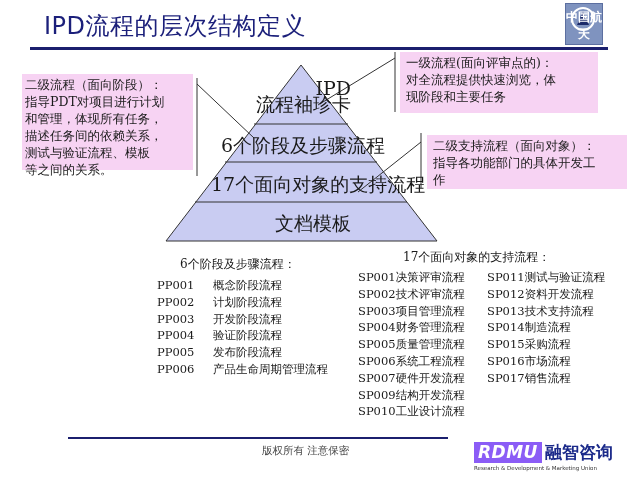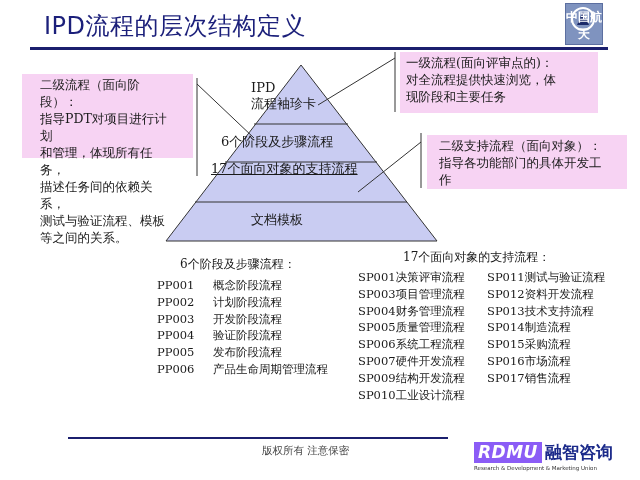--- a/index.html
+++ b/index.html
@@ -5,26 +5,26 @@
   html,body{margin:0;padding:0;}
   body{width:640px;height:480px;background:#ffffff;position:relative;overflow:hidden;font-family:"DejaVu Serif","Liberation Serif",serif;color:#1a1a1a;}
   .abs{position:absolute;}
   .title{left:44px;top:10px;font-family:"DejaVu Sans","Liberation Sans",sans-serif;font-weight:normal;font-size:24px;color:#1b1f7a;letter-spacing:0.5px;white-space:nowrap;}
   .title-rule{left:30px;top:47px;width:578px;height:3px;background:#1b1f6e;}
   .logo{left:565px;top:3px;width:36px;height:40px;background:#7f93bf;border:1px solid #5c6fa0;}
   .logo .ring{position:absolute;left:5px;top:3px;width:24px;height:24px;border-radius:50%;border:2px solid #ffffff;box-sizing:border-box;}
   .logo .tri{position:absolute;left:11px;top:7px;width:0;height:0;border-left:6px solid transparent;border-right:6px solid transparent;border-bottom:14px solid #1b2a6a;}
   .logo .lbl{position:absolute;left:0;bottom:1px;width:100%;text-align:center;font-size:12px;color:#fff;font-family:"DejaVu Sans",sans-serif;font-weight:bold;}
   .pink{background:#f7d3f3;font-size:12.5px;line-height:17px;}
-  .box-left{left:22px;top:74px;width:171px;height:84px;padding:2px 18px;box-sizing:border-box;}
+  .box-left{left:22px;top:74px;width:171px;height:96px;padding:2px 3px;box-sizing:border-box;}
   .box-r1{left:400px;top:52px;width:198px;height:61px;padding:2px 6px;box-sizing:border-box;}
-  .box-r2{left:427px;top:135px;width:200px;height:54px;padding:2px 12px;box-sizing:border-box;}
+  .box-r2{left:427px;top:135px;width:200px;height:54px;padding:2px 6px;box-sizing:border-box;}
   .box-r1 .head{}
   svg.pyr{left:0;top:0;}
-  .layer-text{font-size:13px;text-align:left;white-space:nowrap;}
+  .layer-text{font-size:19px;text-align:right;white-space:nowrap;}
   .section-head{font-size:12px;white-space:nowrap;margin-left:47px;}
   .row{font-size:11.5px;white-space:nowrap;height:16.8px;line-height:16.8px;}
   .row .code{display:inline-block;}
   .pp .code{width:56px;margin-left:24px;}
   .sp .code{width:34px;}
   .foot-rule{left:68px;top:437px;width:380px;height:2px;background:#1b1f6e;}
   .footer-text{left:262px;top:444px;font-size:10.5px;color:#444;white-space:nowrap;}
   .rdmu{left:474px;top:441px;}
   .rdmu .badge{display:inline-block;background:#8b5cf6;color:#fff;font-family:"DejaVu Sans",sans-serif;font-weight:bold;font-style:italic;font-size:17px;padding:0 4px;line-height:21px;vertical-align:middle;letter-spacing:0.5px;}
   .rdmu .cn{display:inline-block;color:#1b2a8a;font-size:17px;font-weight:bold;vertical-align:middle;margin-left:3px;text-align:right;}
@@ -55,21 +55,21 @@
 
   <line x1="421" y1="133" x2="421" y2="188" stroke="#333" stroke-width="1"></line>
   <line x1="421" y1="142" x2="358" y2="192" stroke="#333" stroke-width="1"></line>
 </svg>
 
 <div class="abs layer-text" style="left:251px;top:80px;width:100px;line-height:16px;">
   <div>IPD</div>
   <div>流程袖珍卡</div>
 </div>
 <div class="abs layer-text" style="left:221px;top:133px;width:160px;">6个阶段及步骤流程</div>
-<div class="abs layer-text" style="left:211px;top:160px;width:180px;text-decoration:underline;">17个面向对象的支持流程</div>
+<div class="abs layer-text" style="left:211px;top:172px;width:180px;">17个面向对象的支持流程</div>
 <div class="abs layer-text" style="left:251px;top:211px;width:100px;">文档模板</div>
 
 <div class="abs pink box-left">
   <div>二级流程（面向阶段）：</div>
   <div>指导PDT对项目进行计划</div>
   <div>和管理，体现所有任务，</div>
   <div>描述任务间的依赖关系，</div>
   <div>测试与验证流程、模板</div>
   <div>等之间的关系。</div>
 </div>
@@ -92,20 +92,21 @@
   <div class="row"><span class="code">PP002</span><span>计划阶段流程</span></div>
   <div class="row"><span class="code">PP003</span><span>开发阶段流程</span></div>
   <div class="row"><span class="code">PP004</span><span>验证阶段流程</span></div>
   <div class="row"><span class="code">PP005</span><span>发布阶段流程</span></div>
   <div class="row"><span class="code">PP006</span><span>产品生命周期管理流程</span></div>
 </div>
 
 <div class="abs section-head" style="left:356px;top:249px;">17个面向对象的支持流程：</div>
 <div class="abs sp" style="left:358px;top:269px;">
   <div class="row"><span class="code">SP001</span> <span>决策评审流程</span></div>
+  <div class="row"><span class="code">SP002</span> <span>技术评审流程</span></div>
   <div class="row"><span class="code">SP003</span> <span>项目管理流程</span></div>
   <div class="row"><span class="code">SP004</span> <span>财务管理流程</span></div>
   <div class="row"><span class="code">SP005</span> <span>质量管理流程</span></div>
   <div class="row"><span class="code">SP006</span> <span>系统工程流程</span></div>
   <div class="row"><span class="code">SP007</span> <span>硬件开发流程</span></div>
   <div class="row"><span class="code">SP009</span> <span>结构开发流程</span></div>
   <div class="row"><span class="code">SP010</span> <span>工业设计流程</span></div>
 </div>
 <div class="abs sp" style="left:487px;top:269px;">
   <div class="row"><span class="code">SP011</span> <span>测试与验证流程</span></div>

